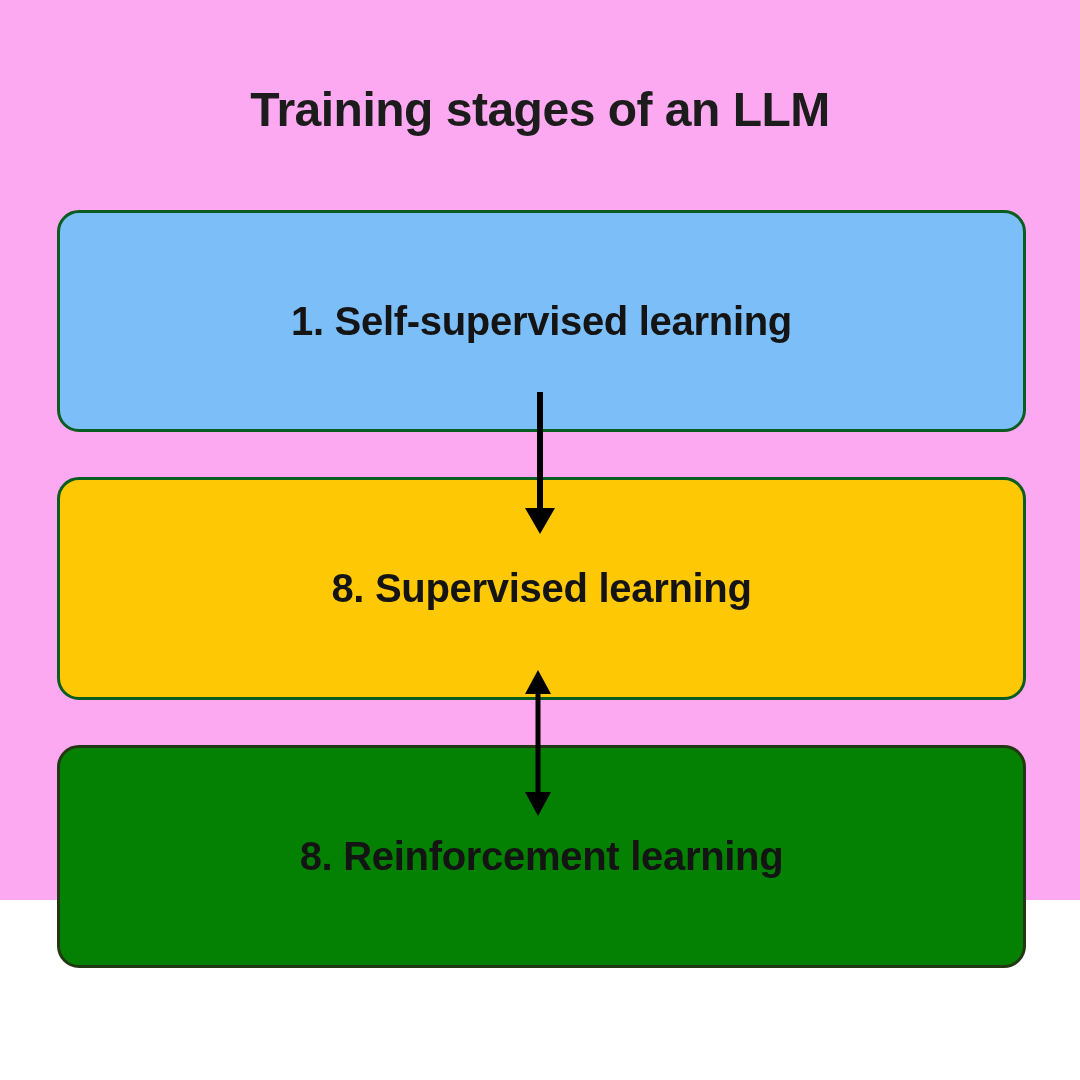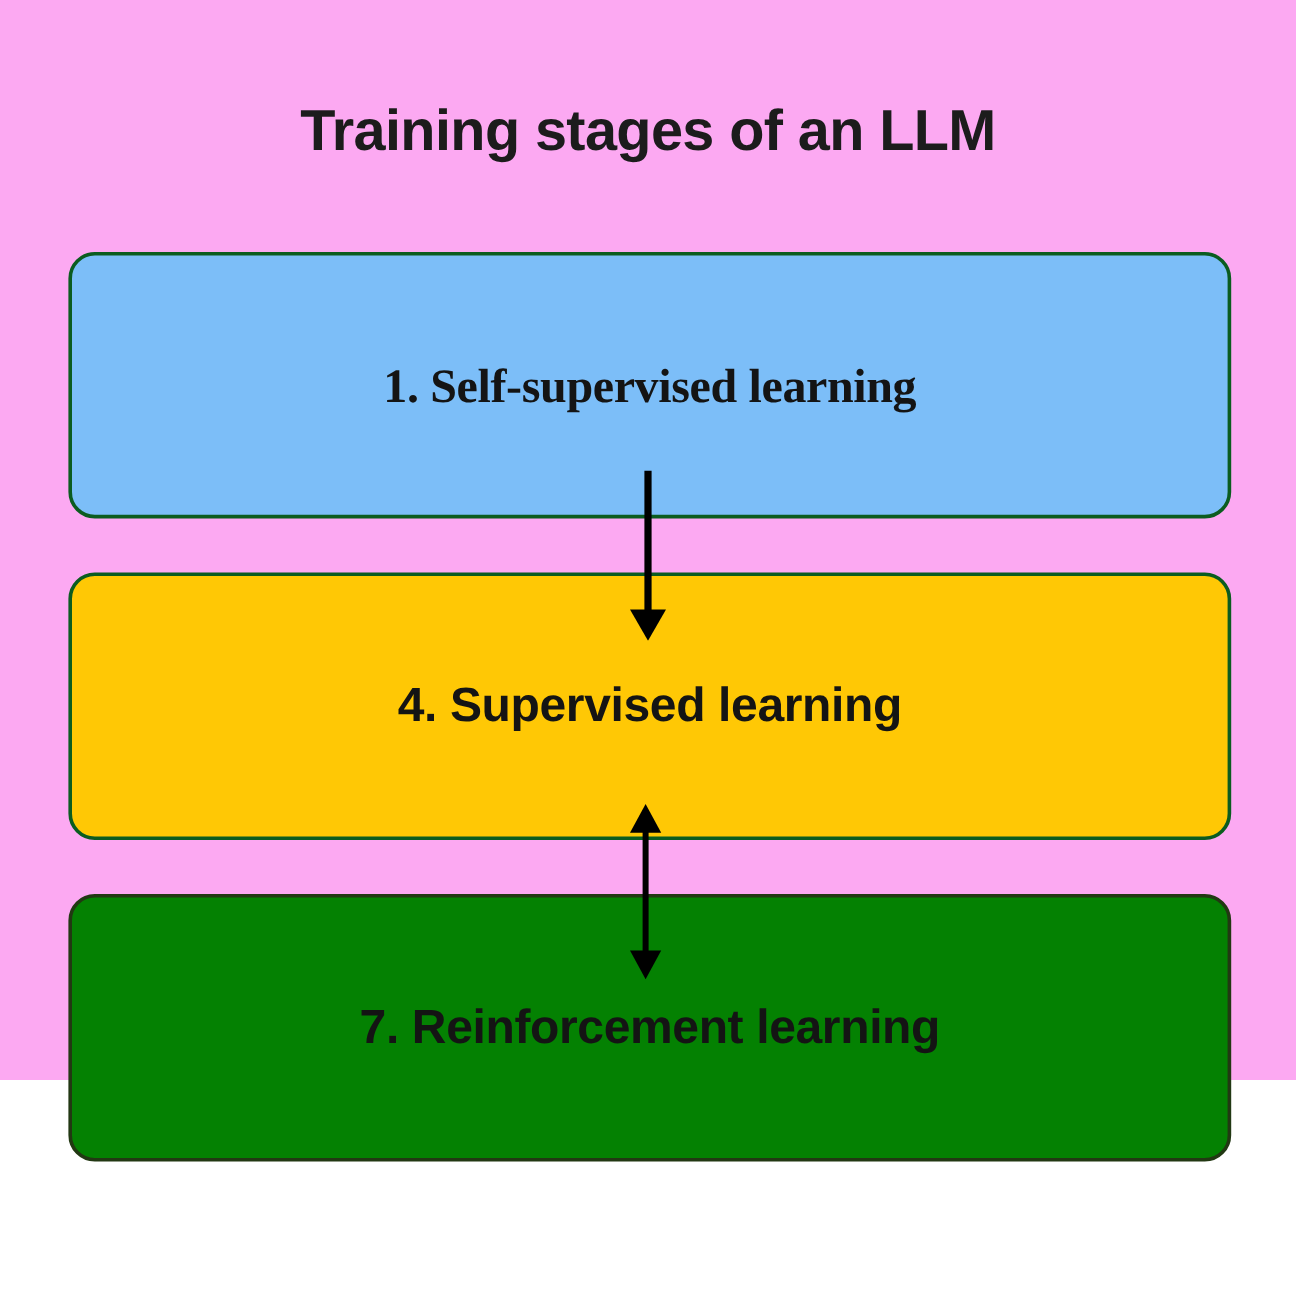--- a/index.html
+++ b/index.html
@@ -33,21 +33,21 @@
     left: 57px;
     width: 969px;
     height: 222px;
     box-sizing: border-box;
     border: 3px solid #0b5c20;
     border-radius: 22px;
     display: flex;
     align-items: center;
     justify-content: center;
   }
-  .stage-1 { top: 210px; font-family: Liberation Serif, serif; }
+  .stage-1 { top: 210px; }
   .stage-2 { top: 477px; height: 223px; }
   .stage-3 { top: 745px; height: 223px; }
   .stage-label {
     font-size: 40px;
     font-weight: 800;
     letter-spacing: -0.3px;
     color: #141414;
     text-align: center;
   }
   .connector {
@@ -62,25 +62,25 @@
 
 <div class="canvas">
 
   <h1 class="title">Training stages of an LLM</h1>
 
   <div class="stage stage-1" style="background-color: rgb(124, 190, 248); border-color: rgb(11, 92, 32);">
     <span class="stage-label">1. Self-supervised learning</span>
   </div>
 
   <div class="stage stage-2" style="background-color: rgb(255, 200, 5); border-color: rgb(11, 92, 32);">
-    <span class="stage-label">4. Supervised learning</span>
+    <span class="stage-label">8. Supervised learning</span>
   </div>
 
   <div class="stage stage-3" style="background-color: rgb(4, 129, 2); border-color: rgb(34, 56, 19);">
-    <span class="stage-label">7. Reinforcement learning</span>
+    <span class="stage-label">8. Reinforcement learning</span>
   </div>
 
   <svg class="connector connector-1" width="44" height="142" viewBox="0 0 44 142">
     <line x1="22" y1="0" x2="22" y2="120" stroke="#000000" stroke-width="6"></line>
     <polygon points="7,116 37,116 22,142" fill="#000000"></polygon>
   </svg>
 
   <svg class="connector connector-2" width="44" height="146" viewBox="0 0 44 146">
     <line x1="22" y1="14" x2="22" y2="132" stroke="#000000" stroke-width="5"></line>
     <polygon points="22,0 9,24 35,24" fill="#000000"></polygon>

